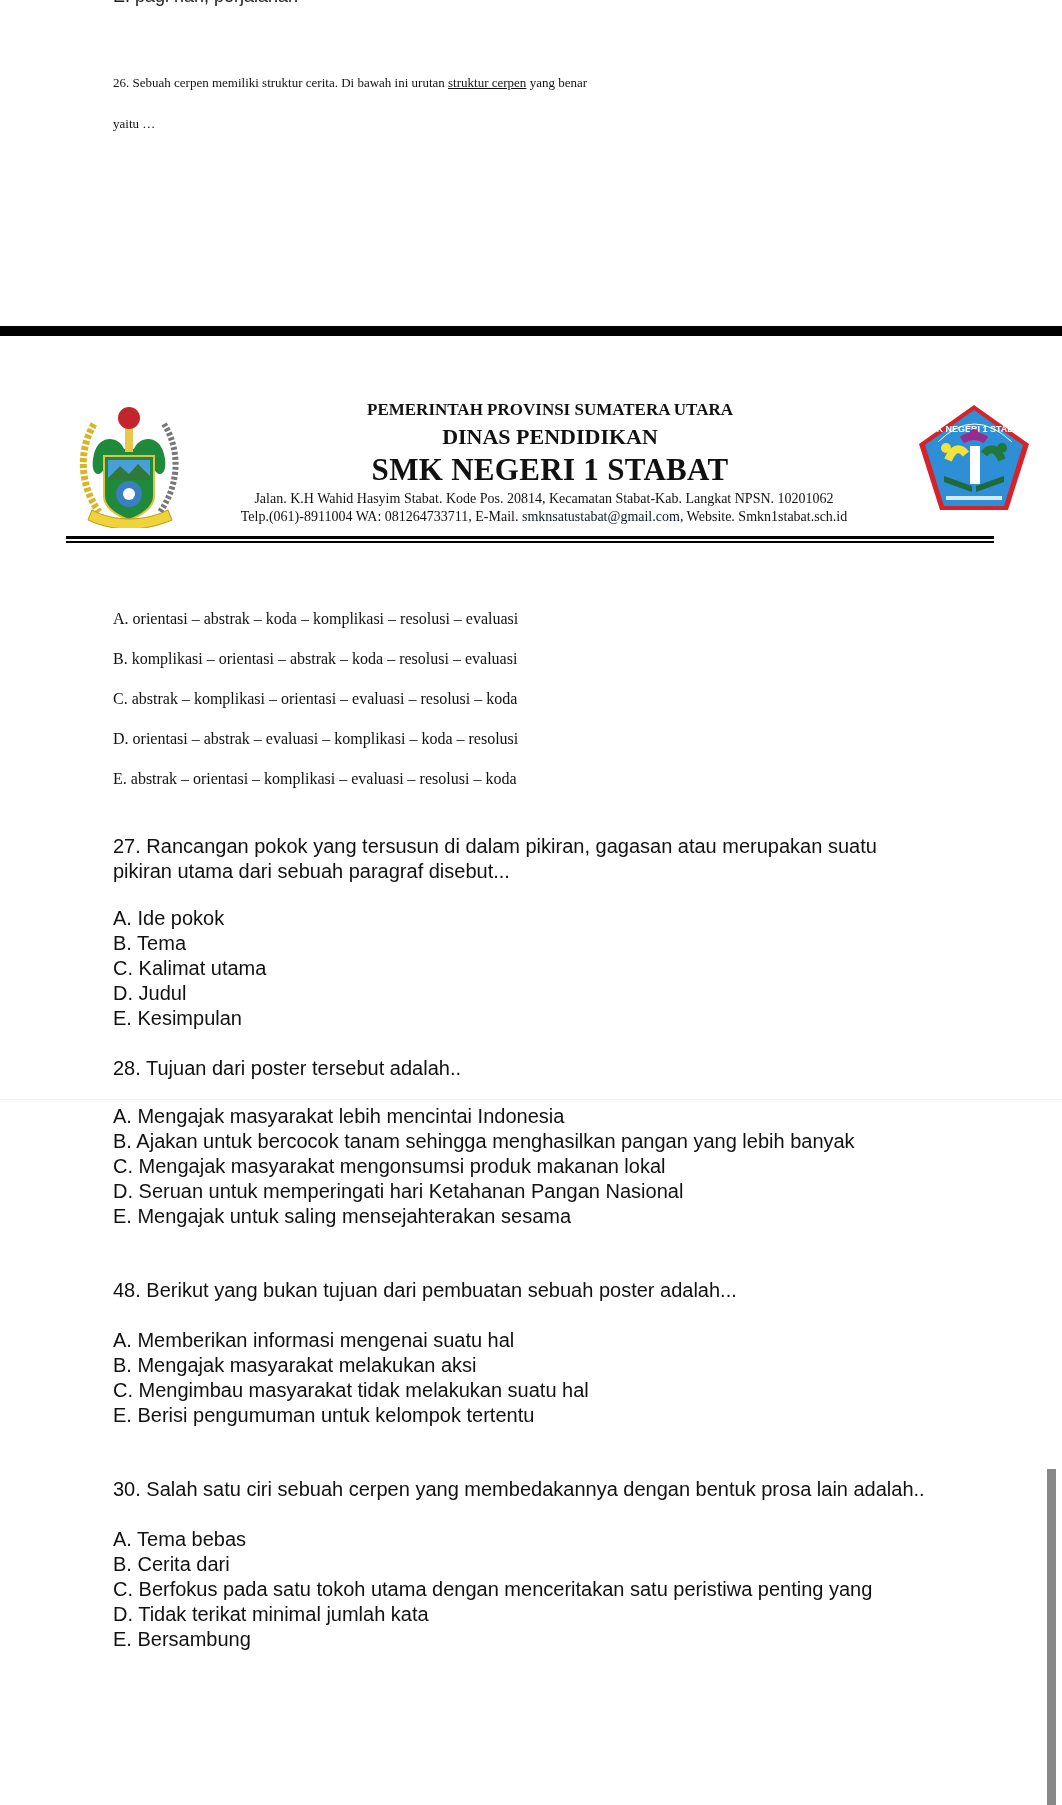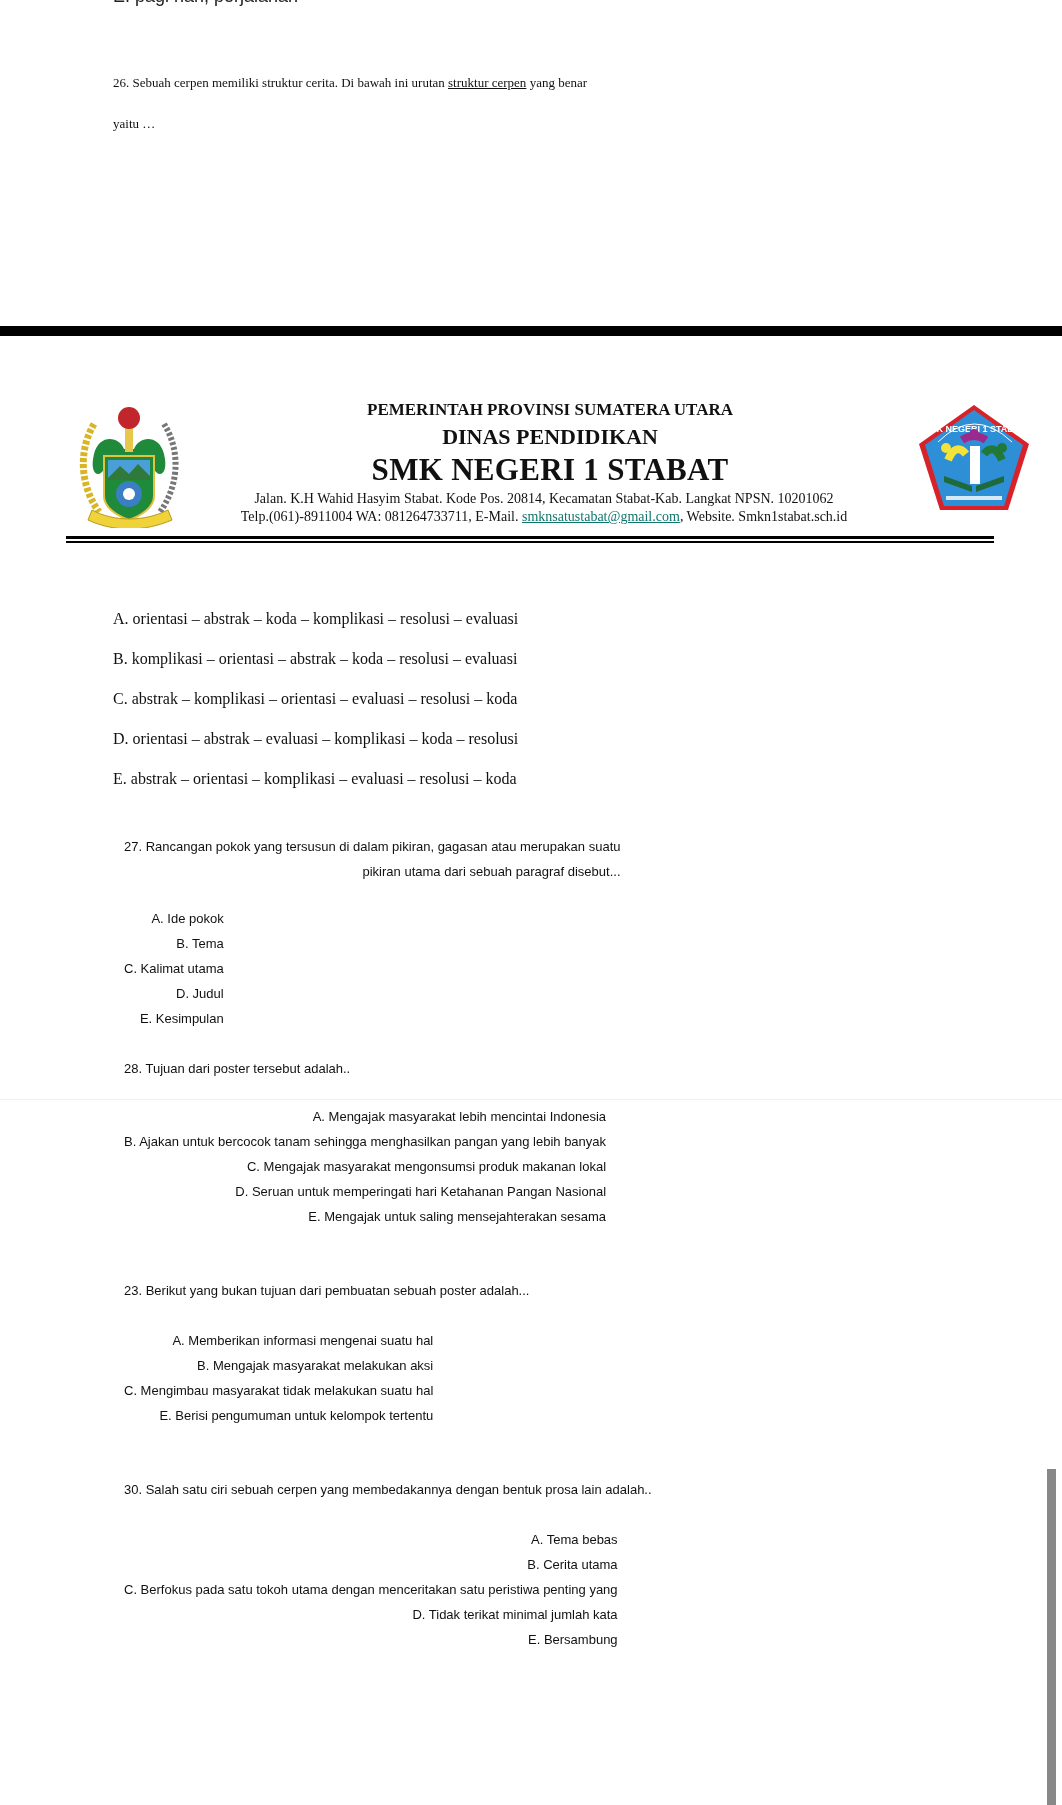--- a/index.html
+++ b/index.html
@@ -14,31 +14,31 @@
   .q26 u { text-decoration: underline; }
 
   .black-bar { left: 0; top: 326px; width: 1062px; height: 10px; background: #000; }
 
   
   .lh-title1 { left: 0; width: 1100px; top: 400px; text-align: center; font-size: 17px; font-weight: bold; }
   .lh-title2 { left: 0; width: 1100px; top: 424px; text-align: center; font-size: 22px; font-weight: bold; }
   .lh-title3 { left: 0; width: 1100px; top: 452px; text-align: center; font-size: 31px; font-weight: bold; letter-spacing: 0.3px; }
   .lh-addr1 { left: 0; width: 1088px; top: 491px; text-align: center; font-size: 14px; }
   .lh-addr2 { left: 0; width: 1088px; top: 509px; text-align: center; font-size: 14px; }
-  .lh-addr2 a { color: #0f766e; text-decoration: underline; }
+  .lh-addr2 a { color: #0f172a; }
   .rule-thick { left: 66px; top: 536px; width: 928px; height: 3px; background: #000; }
   .rule-thin { left: 66px; top: 541px; width: 928px; height: 1.5px; background: #000; }
 
   .logo-left { left: 74px; top: 404px; width: 112px; height: 124px; }
   .logo-right { left: 916px; top: 402px; width: 116px; height: 112px; }
 
   .opts26 { left: 113px; top: 602px; font-size: 16px; }
   .opts26 div { height: 40px; line-height: 34px; white-space: nowrap; }
 
-  .block { left: 124px; font-size: 13px; line-height: 25px; text-align: right; }
+  .block { left: 113px; font-size: 20px; line-height: 25px; }
   .block .line { white-space: nowrap; }
   .q27 { top: 834px; }
   .opts27 { top: 906px; }
   .q28 { top: 1056px; }
   .sep-faint { left: 0; top: 1099px; width: 1062px; height: 1px; background: #f1f1f1; }
   .opts28 { top: 1104px; }
   .q29 { top: 1278px; }
   .opts29 { top: 1328px; }
   .q30 { top: 1477px; }
   .opts30 { top: 1527px; }
@@ -132,33 +132,33 @@
 <div class="abs sep-faint"></div>
 <div class="abs sans block opts28">
   <div class="line">A. Mengajak masyarakat lebih mencintai Indonesia</div>
   <div class="line">B. Ajakan untuk bercocok tanam sehingga menghasilkan pangan yang lebih banyak</div>
   <div class="line">C. Mengajak masyarakat mengonsumsi produk makanan lokal</div>
   <div class="line">D. Seruan untuk memperingati hari Ketahanan Pangan Nasional</div>
   <div class="line">E. Mengajak untuk saling mensejahterakan sesama</div>
 </div>
 
 <div class="abs sans block q29">
-  <div class="line">23. Berikut yang bukan tujuan dari pembuatan sebuah poster adalah...</div>
+  <div class="line">48. Berikut yang bukan tujuan dari pembuatan sebuah poster adalah...</div>
 </div>
 <div class="abs sans block opts29">
   <div class="line">A. Memberikan informasi mengenai suatu hal</div>
   <div class="line">B. Mengajak masyarakat melakukan aksi</div>
   <div class="line">C. Mengimbau masyarakat tidak melakukan suatu hal</div>
   <div class="line">E. Berisi pengumuman untuk kelompok tertentu</div>
 </div>
 
 <div class="abs sans block q30">
   <div class="line">30. Salah satu ciri sebuah cerpen yang membedakannya dengan bentuk prosa lain adalah..</div>
 </div>
 <div class="abs sans block opts30">
   <div class="line">A. Tema bebas</div>
-  <div class="line">B. Cerita utama</div>
+  <div class="line">B. Cerita dari</div>
   <div class="line">C. Berfokus pada satu tokoh utama dengan menceritakan satu peristiwa penting yang</div>
   <div class="line">D. Tidak terikat minimal jumlah kata</div>
   <div class="line">E. Bersambung</div>
 </div>
 
 <div class="abs scrollbar-thumb"></div>
 
 </body></html>

